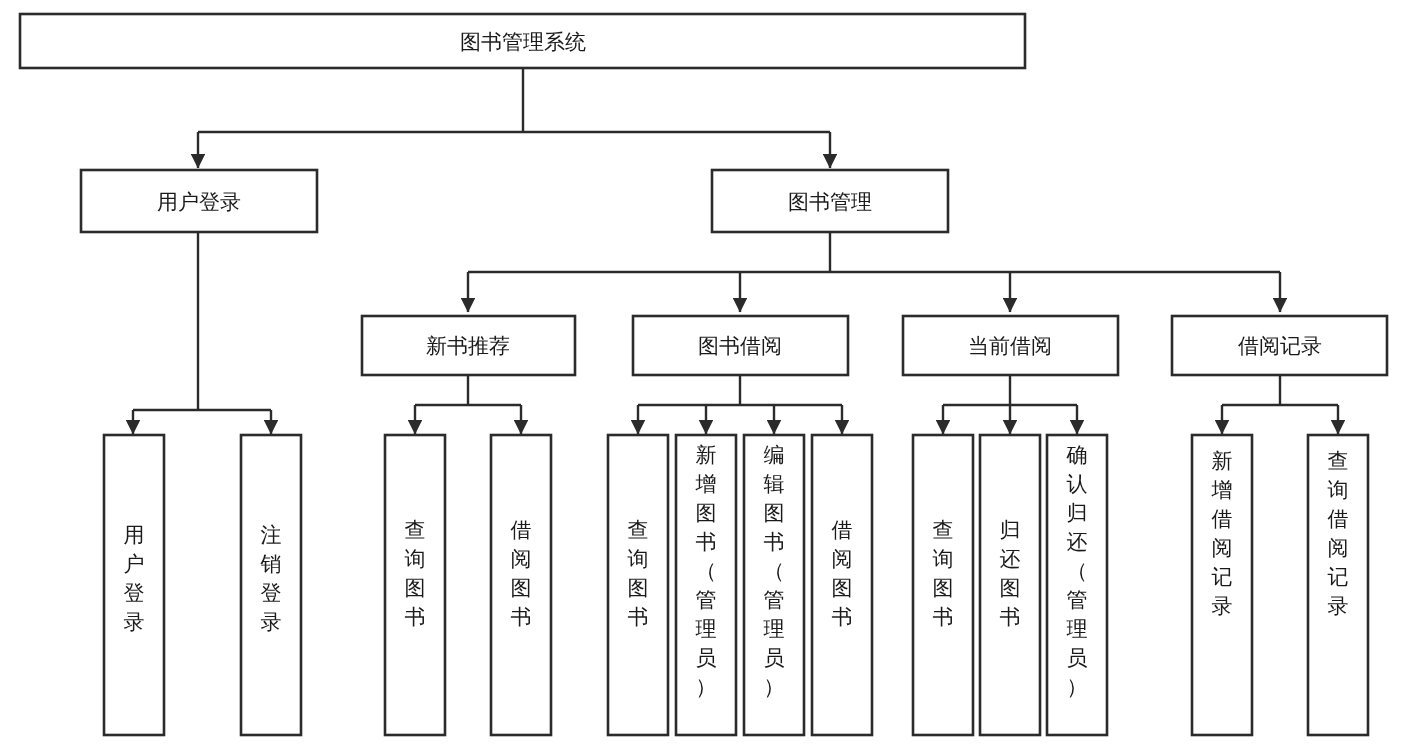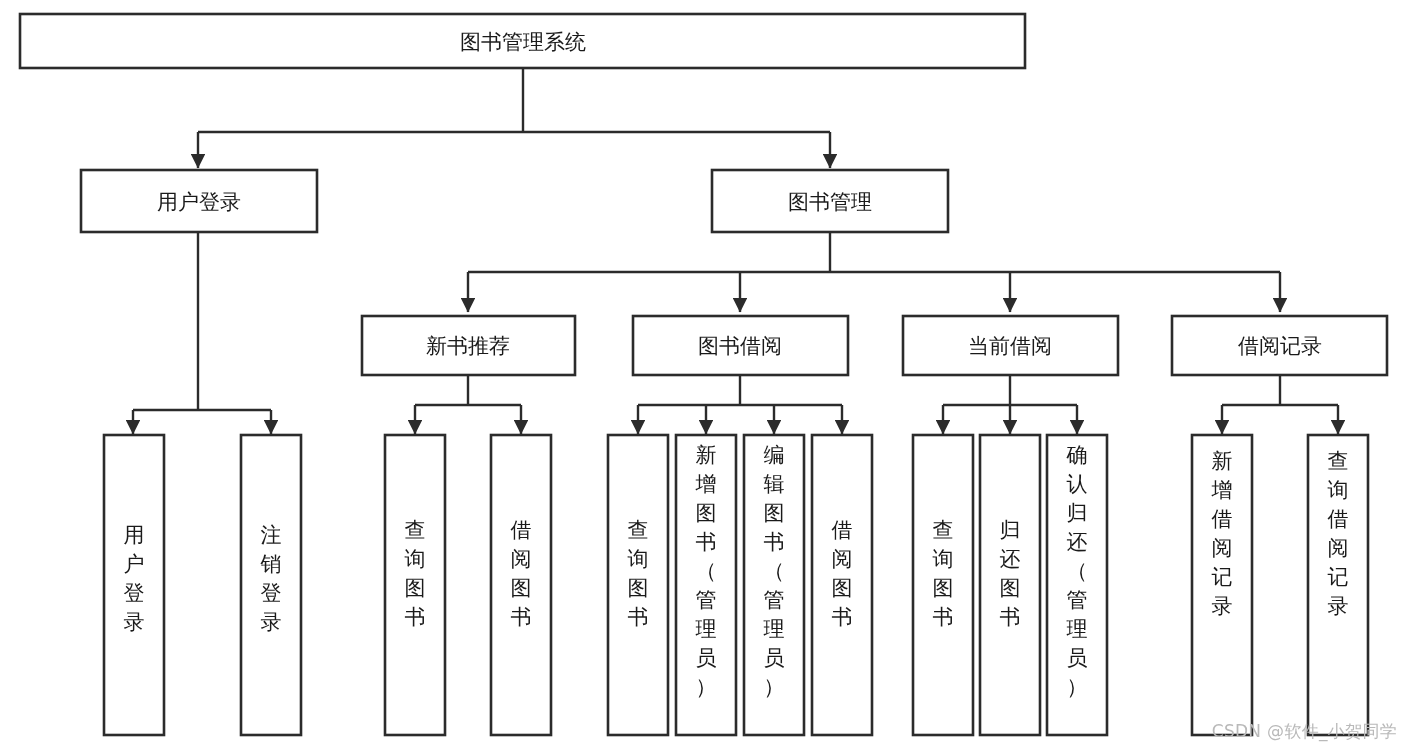--- a/index.html
+++ b/index.html
@@ -221,14 +221,13 @@
     <g>
       <rect class="node-box" x="1192" y="435" width="60" height="300"></rect>
       <text class="node-label-v" x="1222" y="540"><tspan x="1222" y="467.5">新</tspan><tspan x="1222" y="496.5">增</tspan><tspan x="1222" y="525.5">借</tspan><tspan x="1222" y="554.5">阅</tspan><tspan x="1222" y="583.5">记</tspan><tspan x="1222" y="612.5">录</tspan></text>
     </g>
     <g>
       <rect class="node-box" x="1308" y="435" width="60" height="300"></rect>
       <text class="node-label-v" x="1338" y="540"><tspan x="1338" y="467.5">查</tspan><tspan x="1338" y="496.5">询</tspan><tspan x="1338" y="525.5">借</tspan><tspan x="1338" y="554.5">阅</tspan><tspan x="1338" y="583.5">记</tspan><tspan x="1338" y="612.5">录</tspan></text>
     </g>
   </svg>
 
-  <div class="watermark">CSDN @软件_小贺同学</div>
 </div>
 
 </body></html>

